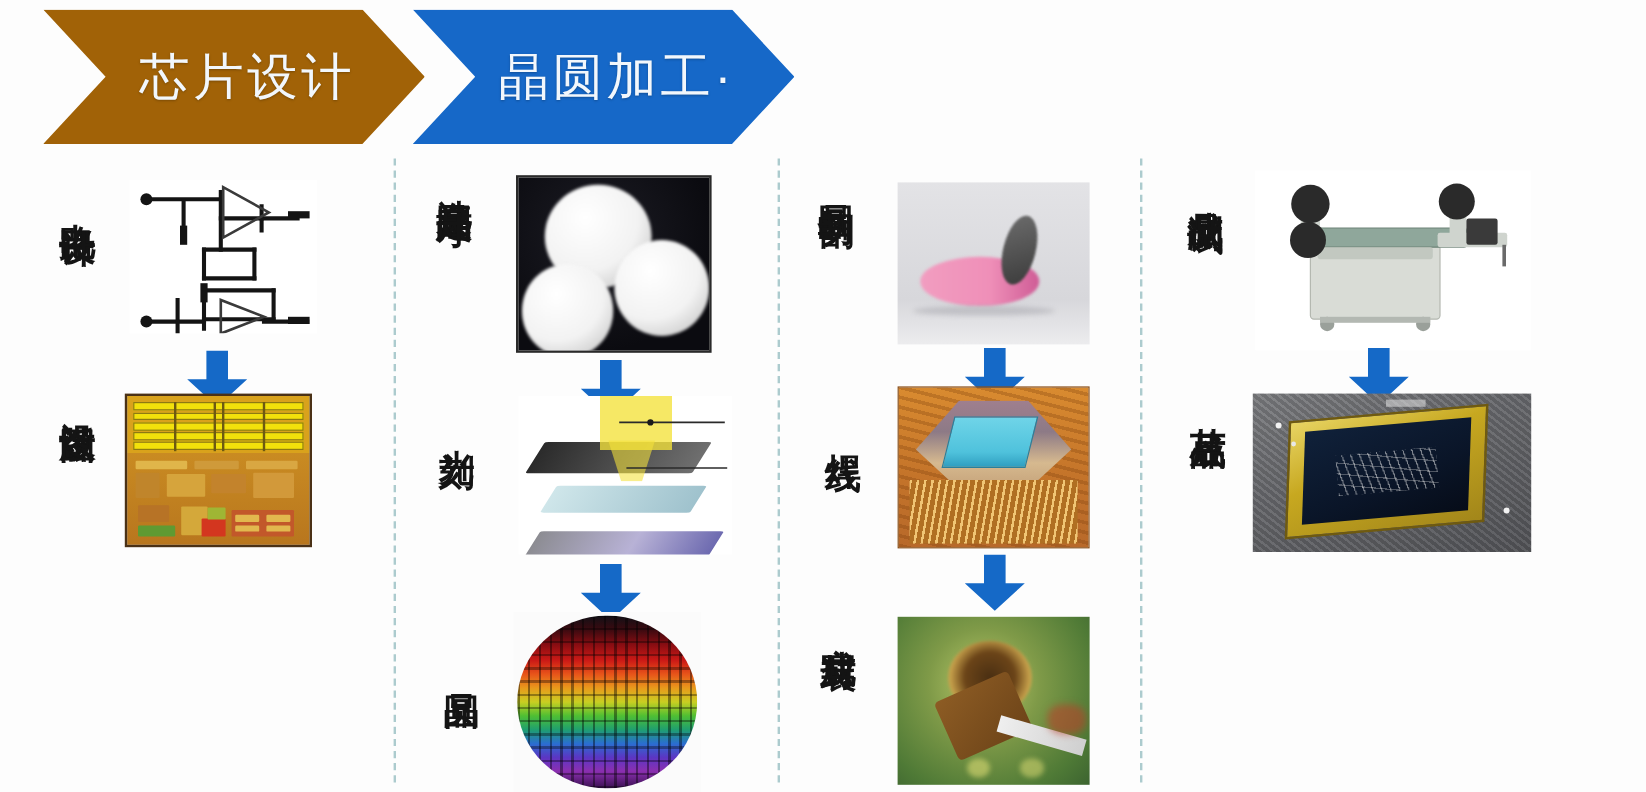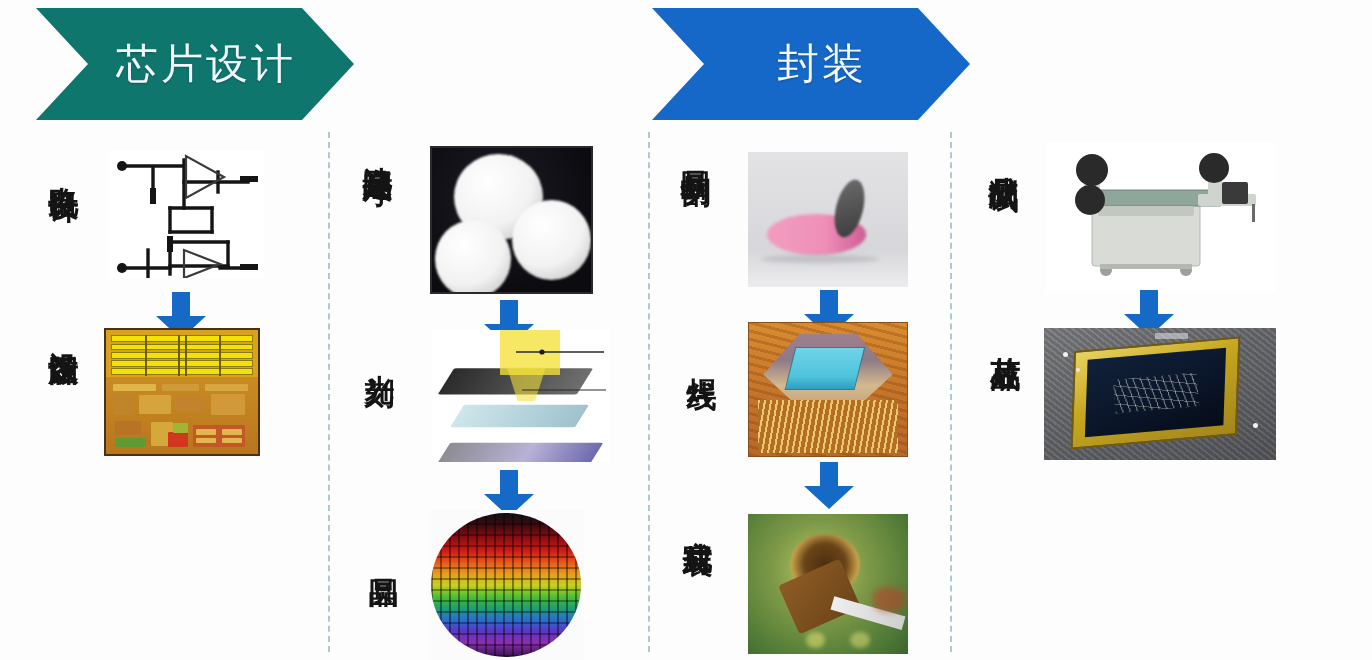--- a/index.html
+++ b/index.html
@@ -130,28 +130,28 @@
       linear-gradient(160deg,#7e7f82 0%,#6a6b6f 40%,#55565a 100%);
   }
 </style>
 </head>
 <body>
 
 <div id="root">
 
   <div class="band">
 
-    <div class="chev" style="left:36px; width:318px; background:#0f766e;">
+    <div class="chev" style="left:36px; width:318px; background:#a16207;">
       <span class="chev-label">芯片设计</span>
     </div>
 
-
-    <div class="chev" style="left:652px; width:318px; background:#1668c8;">
-      <span class="chev-label">封装</span>
-    </div>
+    <div class="chev" style="left:344px; width:318px; background:#1668c8;">
+      <span class="chev-label">晶圆加工·</span>
+    </div>
+
 
   </div>
 
   <div class="divider" style="left:328px;"></div>
   <div class="divider" style="left:648px;"></div>
   <div class="divider" style="left:950px;"></div>
 
   <div class="col" style="left:0; width:328px;">
 
     <div class="vlabel" style="left:48px; top:30px; font-size:30px;">电路设计</div>

